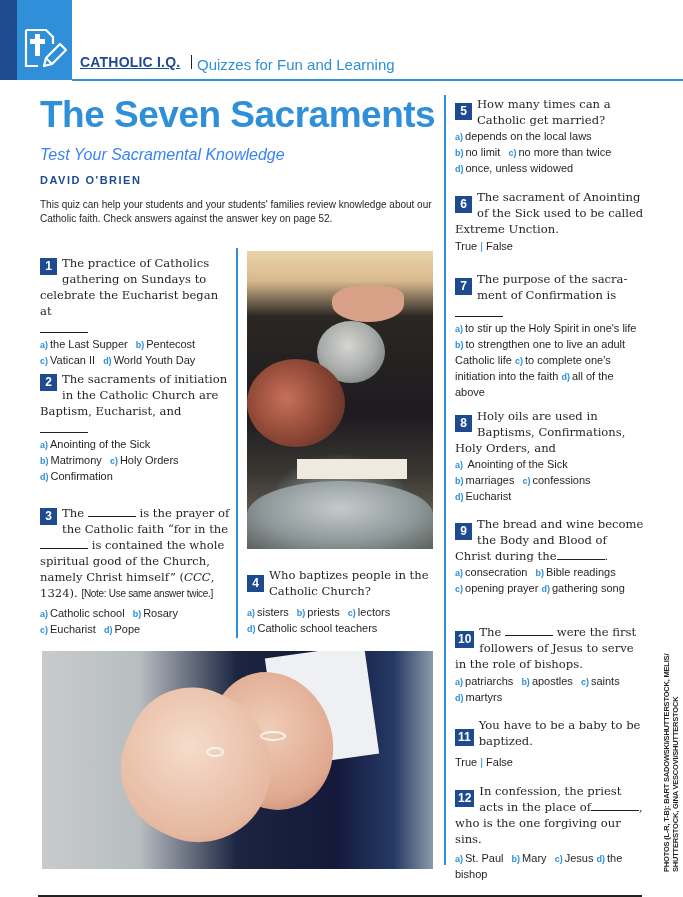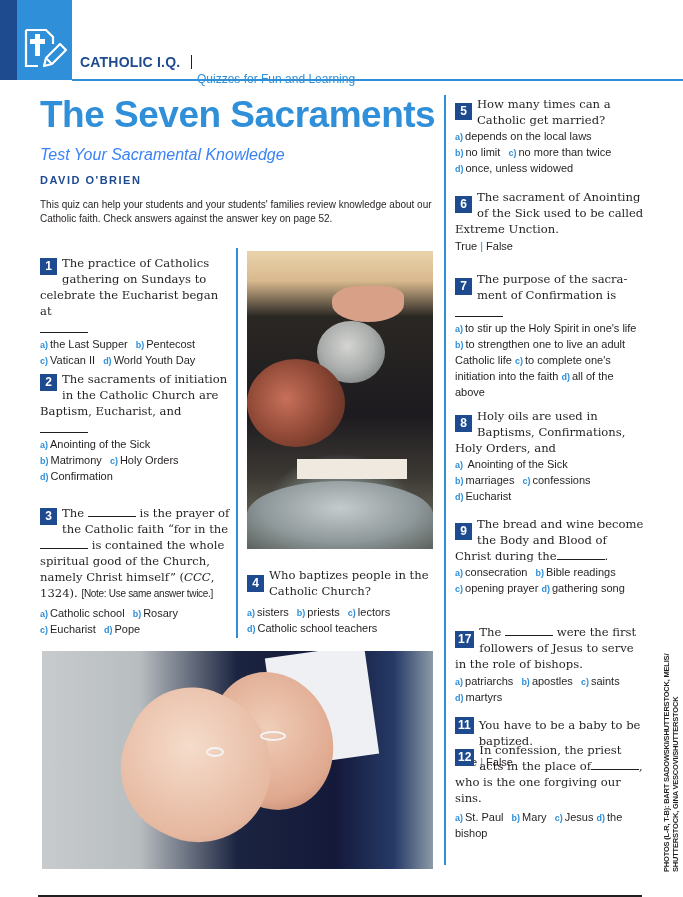--- a/index.html
+++ b/index.html
@@ -4,23 +4,23 @@
 <style>
   * { box-sizing: border-box; margin: 0; padding: 0; }
   html, body { width: 683px; height: 897px; background: #ffffff; overflow: hidden; }
   body { position: relative; font-family: "Liberation Sans", sans-serif; color: #231f20; }
 
   
   .hdr-dark { position: absolute; left: 0; top: 0; width: 17px; height: 80px; background: #1e4a8f; }
   .hdr-light { position: absolute; left: 17px; top: 0; width: 55px; height: 80px; background: #2f8fd8; }
   .hdr-icon { position: absolute; left: 22px; top: 26px; width: 46px; height: 46px; }
   .hdr-line { position: absolute; left: 72px; top: 79px; width: 611px; height: 2px; background: #2f8fd8; }
-  .hdr-title { position: absolute; left: 80px; top: 54px; font-size: 14px; font-weight: bold; color: #1e4a8f; letter-spacing: 0.2px; }
+  .hdr-title { position: absolute; left: 80px; top: 54px; font-size: 14px; font-weight: bold; color: #1e4a8f; letter-spacing: 0.2px; text-decoration: underline; }
   .hdr-sep { position: absolute; left: 191px; top: 55px; width: 1px; height: 14px; background: #231f20; }
-  .hdr-sub { position: absolute; left: 197px; top: 72px; font-size: 12px; color: #2f8fd8; }
+  .hdr-sub { position: absolute; left: 197px; top: 56px; font-size: 15px; color: #2f8fd8; }
 
   
   .title { position: absolute; left: 40px; top: 94px; font-size: 37px; font-weight: bold; color: #2f8fd8; letter-spacing: -0.5px; }
   .subtitle { position: absolute; left: 40px; top: 146px; font-size: 16px; font-style: italic; color: #3b82f6; }
   .author { position: absolute; left: 40px; top: 174px; font-size: 11px; font-weight: bold; color: #1e4a8f; letter-spacing: 1.5px; }
   .intro { position: absolute; left: 40px; top: 198px; width: 400px; font-size: 10px; line-height: 14px; color: #231f20; }
 
   
   .vdiv-left { position: absolute; left: 236px; top: 248px; width: 1.5px; height: 390px; background: #2f8fd8; }
   .vdiv-right { position: absolute; left: 444px; top: 95px; width: 1.5px; height: 770px; background: #2f8fd8; }
@@ -206,40 +206,40 @@
   <div class="opts" style="margin-top:1px">
     <span class="lt">a)</span><span>consecration</span><span class="gap"></span>
     <span class="lt">b)</span><span>Bible readings</span><br>
     <span class="lt">c)</span><span>opening prayer</span>
     <span class="lt">d)</span><span>gathering song</span>
   </div>
 </div>
 
 <div class="q" style="left:455px; top:624px; width:190px;">
   <div class="q-text">
-    <span class="num" style="margin-top:7px">17</span><span>The</span> <span class="blank"></span> <span>were the first followers of Jesus to serve in the role of bishops.</span>
+    <span class="num" style="margin-top:7px">10</span><span>The</span> <span class="blank"></span> <span>were the first followers of Jesus to serve in the role of bishops.</span>
   </div>
   <div class="opts" style="margin-top:2px">
     <span class="lt">a)</span><span>patriarchs</span><span class="gap"></span>
     <span class="lt">b)</span><span>apostles</span><span class="gap"></span>
     <span class="lt">c)</span><span>saints</span><br>
     <span class="lt">d)</span><span>martyrs</span>
   </div>
 </div>
 
 <div class="q" style="left:455px; top:717px; width:190px;">
   <div class="q-text">
-    <span class="num" style="margin-top:0">11</span><span>You have to be a baby to be baptized.</span>
+    <span class="num" style="margin-top:12px">11</span><span>You have to be a baby to be baptized.</span>
   </div>
   <div class="opts" style="margin-top:6px">
     <span>True</span><span class="tf-sep">|</span><span>False</span>
   </div>
 </div>
 
-<div class="q" style="left:455px; top:742px; width:190px;">
+<div class="q" style="left:455px; top:783px; width:190px;">
   <div class="q-text">
     <span class="num" style="margin-top:7px">12</span><span>In confession, the priest acts in the place of</span><span class="blank"></span><span>, who is the one forgiving our sins.</span>
   </div>
   <div class="opts" style="">
     <span class="lt">a)</span><span>St. Paul</span><span class="gap"></span>
     <span class="lt">b)</span><span>Mary</span><span class="gap"></span>
     <span class="lt">c)</span><span>Jesus</span>
     <span class="lt">d)</span><span>the bishop</span>
   </div>
 </div>

